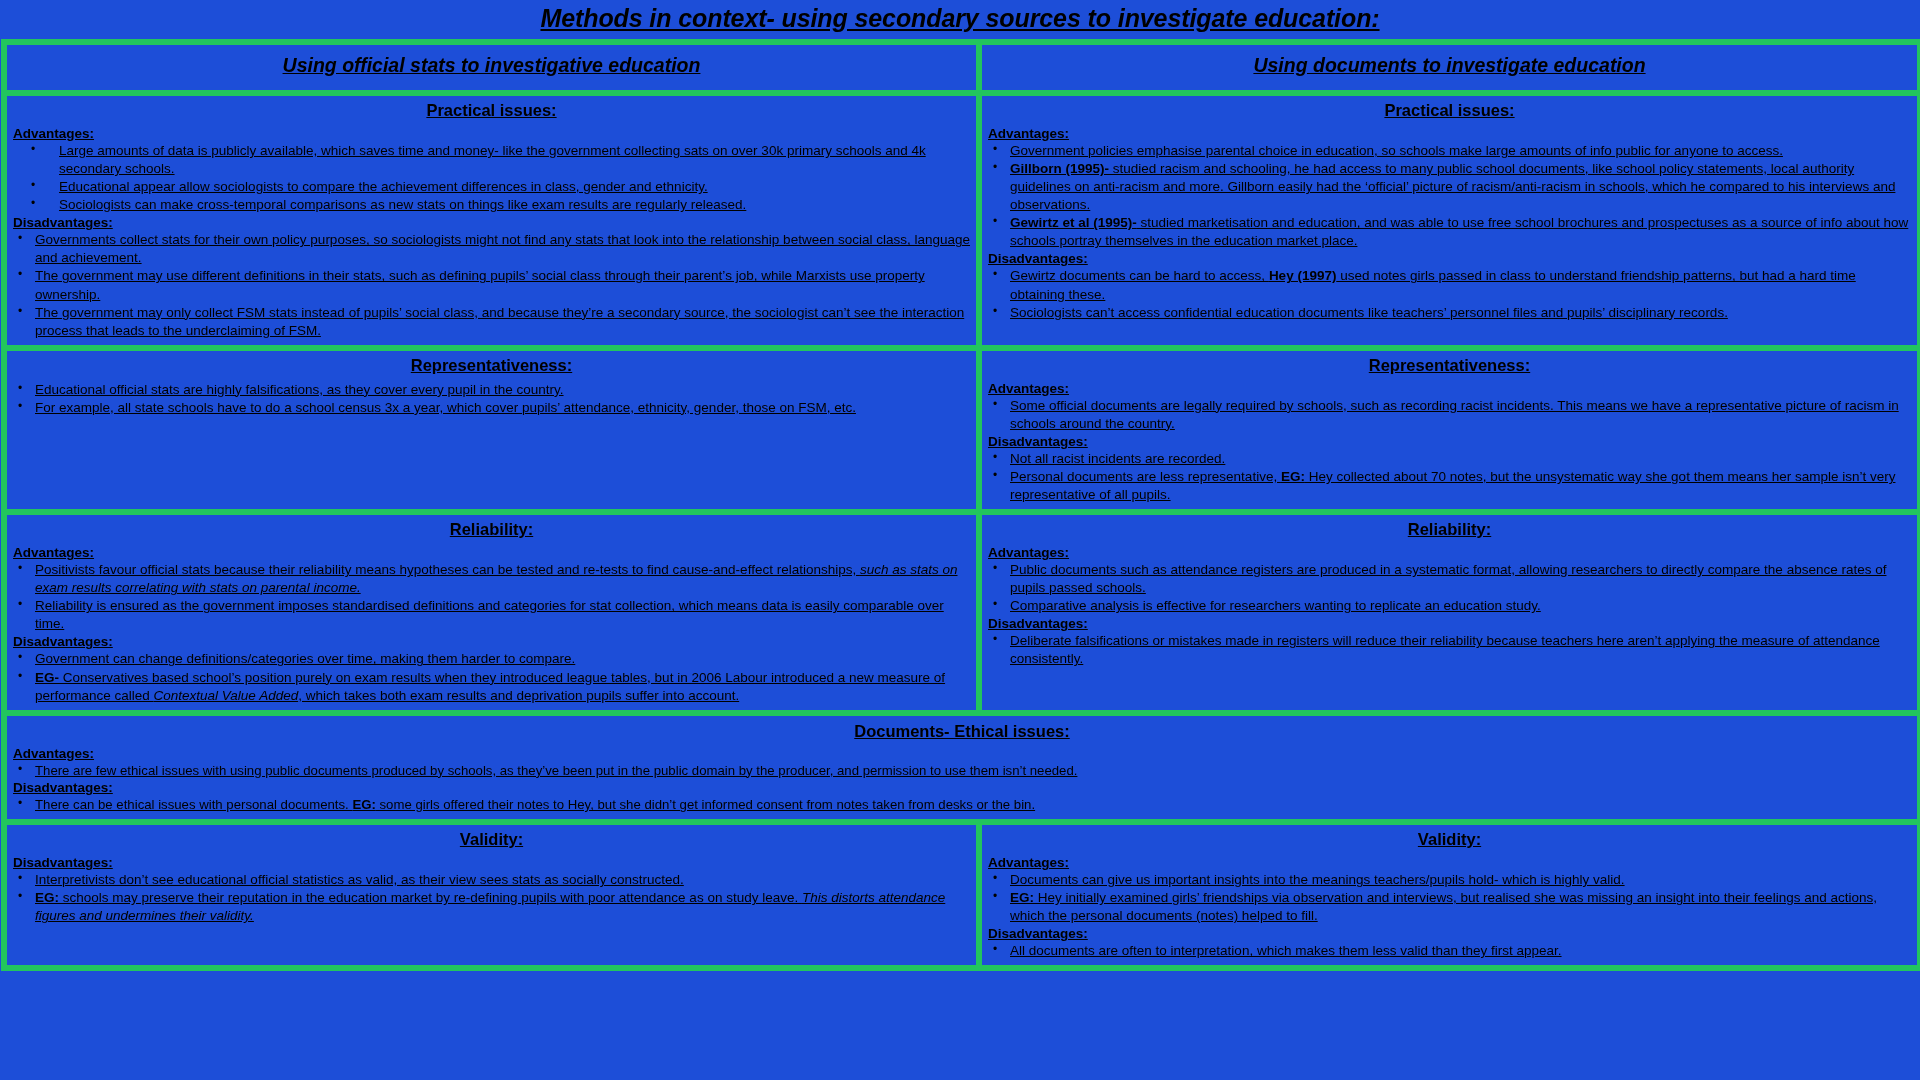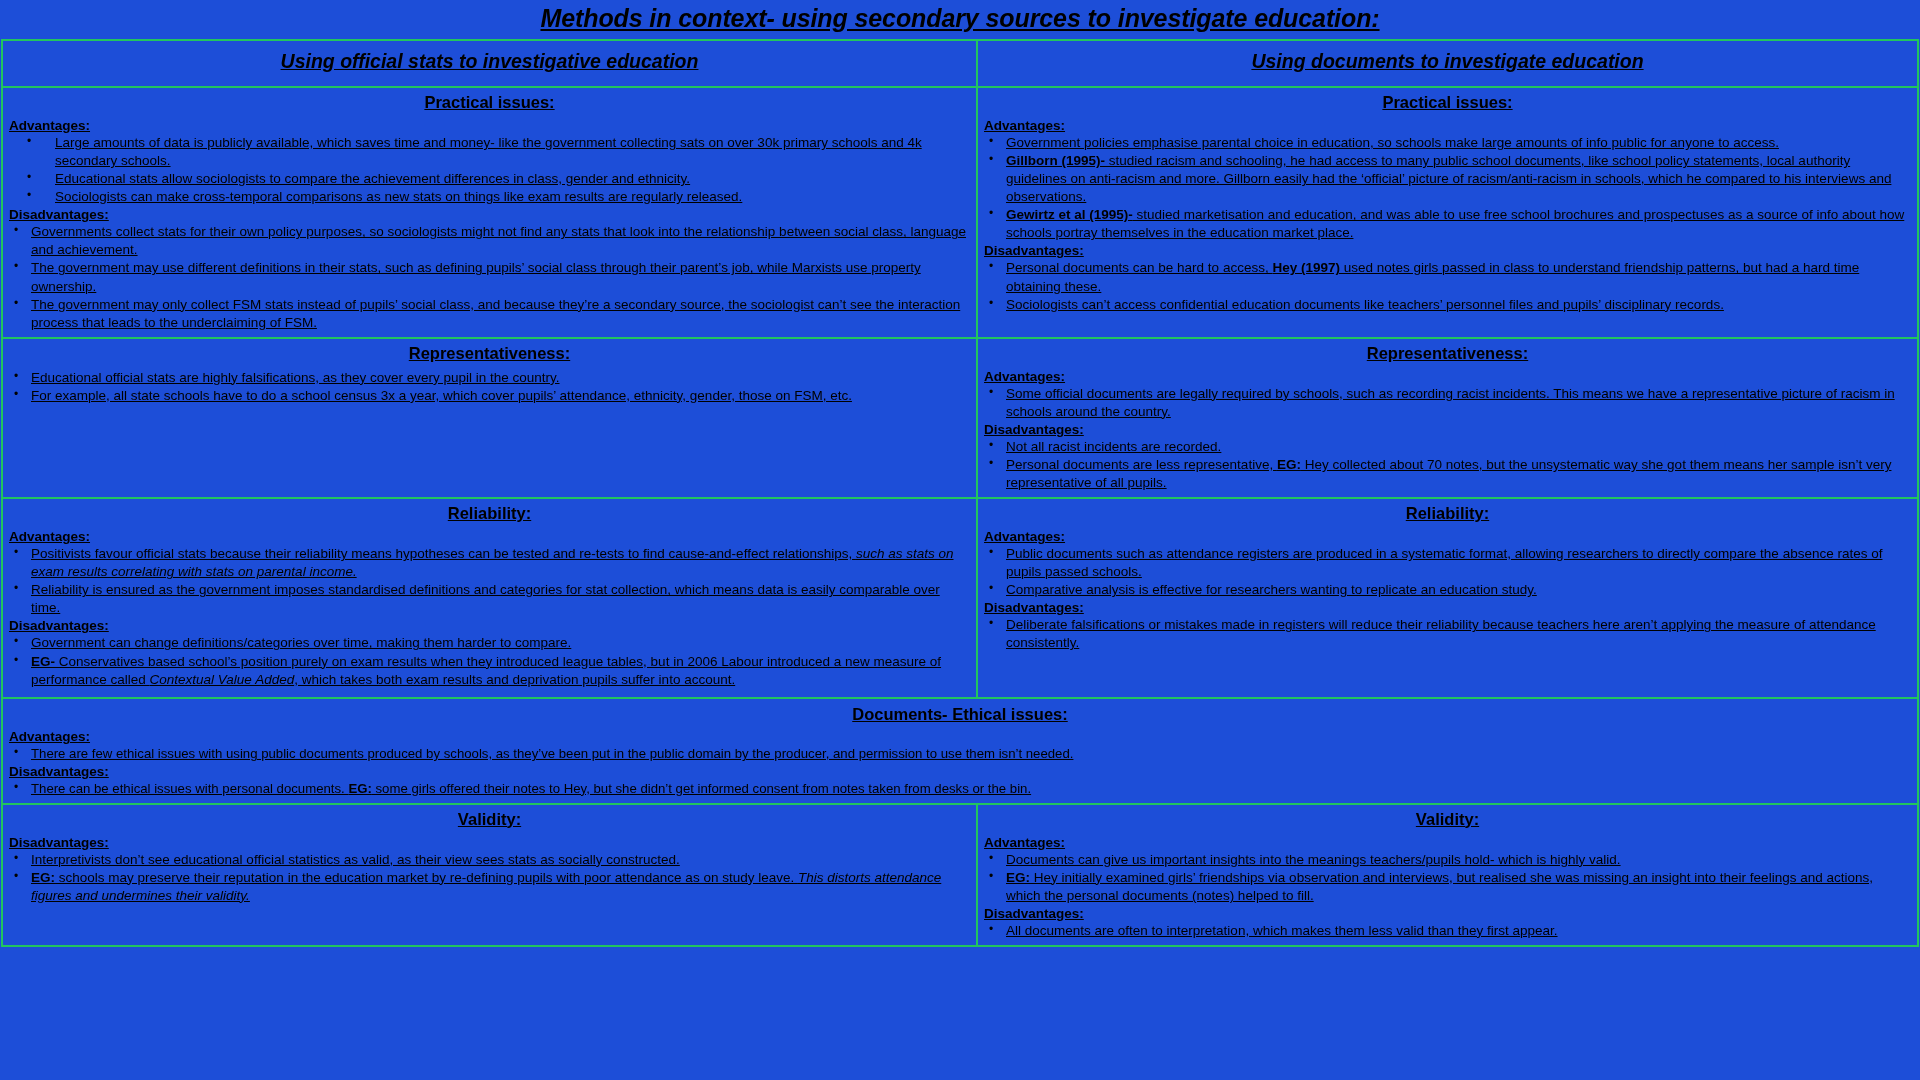--- a/index.html
+++ b/index.html
@@ -29,21 +29,21 @@
     letter-spacing: -0.1px;
   }
 
   table.matrix {
     width: 1918px;
     margin: 0 1px;
     border-collapse: collapse;
     table-layout: fixed;
   }
   table.matrix td {
-    border: 2px solid #22c55e;
+    border: 6px solid #22c55e;
     vertical-align: top;
     padding: 3px 6px 5px 6px;
   }
 
   .col-left { width: 975px; }
   .col-right { width: 941px; }
 
   .hdr {
     text-align: center;
     font-weight: bold;
@@ -123,42 +123,42 @@
         <div class="hdr">Using documents to investigate education</div>
       </td>
     </tr>
 
     <tr>
       <td class="col-left r1-left">
         <div class="sec-title">Practical issues:</div>
         <div class="ad-label">Advantages:</div>
         <ul class="bullets deep">
           <li>Large amounts of data is publicly available, which saves time and money- like the government collecting sats on over 30k primary schools and 4k secondary schools.</li>
-          <li>Educational stats allow sociologists to compare the achievement differences in class, gender and ethnicity.</li>
+          <li>Educational appear allow sociologists to compare the achievement differences in class, gender and ethnicity.</li>
           <li>Sociologists can make cross-temporal comparisons as new stats on things like exam results are regularly released.</li>
         </ul>
         <div class="ad-label">Disadvantages:</div>
         <ul class="bullets">
           <li>Governments collect stats for their own policy purposes, so sociologists might not find any stats that look into the relationship between social class, language and achievement.</li>
           <li>The government may use different definitions in their stats, such as defining pupils’ social class through their parent’s job, while Marxists use property ownership.</li>
           <li>The government may only collect FSM stats instead of pupils’ social class, and because they’re a secondary source, the sociologist can’t see the interaction process that leads to the underclaiming of FSM.</li>
         </ul>
       </td>
 
       <td class="col-right">
         <div class="sec-title">Practical issues:</div>
         <div class="ad-label">Advantages:</div>
         <ul class="bullets">
           <li><span>Government policies emphasise parental choice in education, so schools make large amounts of info public for anyone to access.</span></li>
           <li><span class="bd">Gillborn (1995)-</span><span> studied racism and schooling, he had access to many public school documents, like school policy statements, local authority guidelines on anti-racism and more. Gillborn easily had the ‘official’ picture of racism/anti-racism in schools, which he compared to his interviews and observations.</span></li>
           <li><span class="bd">Gewirtz et al (1995)-</span><span> studied marketisation and education, and was able to use free school brochures and prospectuses as a source of info about how schools portray themselves in the education market place.</span></li>
         </ul>
         <div class="ad-label">Disadvantages:</div>
         <ul class="bullets">
-          <li><span>Personal documents can be hard to access, </span><span class="bd">Hey (1997)</span><span> used notes girls passed in class to understand friendship patterns, but had a hard time obtaining these.</span></li>
+          <li><span>Gewirtz documents can be hard to access, </span><span class="bd">Hey (1997)</span><span> used notes girls passed in class to understand friendship patterns, but had a hard time obtaining these.</span></li>
           <li>Sociologists can’t access confidential education documents like teachers’ personnel files and pupils’ disciplinary records.</li>
         </ul>
       </td>
     </tr>
 
     <tr>
       <td class="col-left r2">
         <div class="sec-title">Representativeness:</div>
         <ul class="bullets">
           <li>Educational official stats are highly falsifications, as they cover every pupil in the country.</li>

